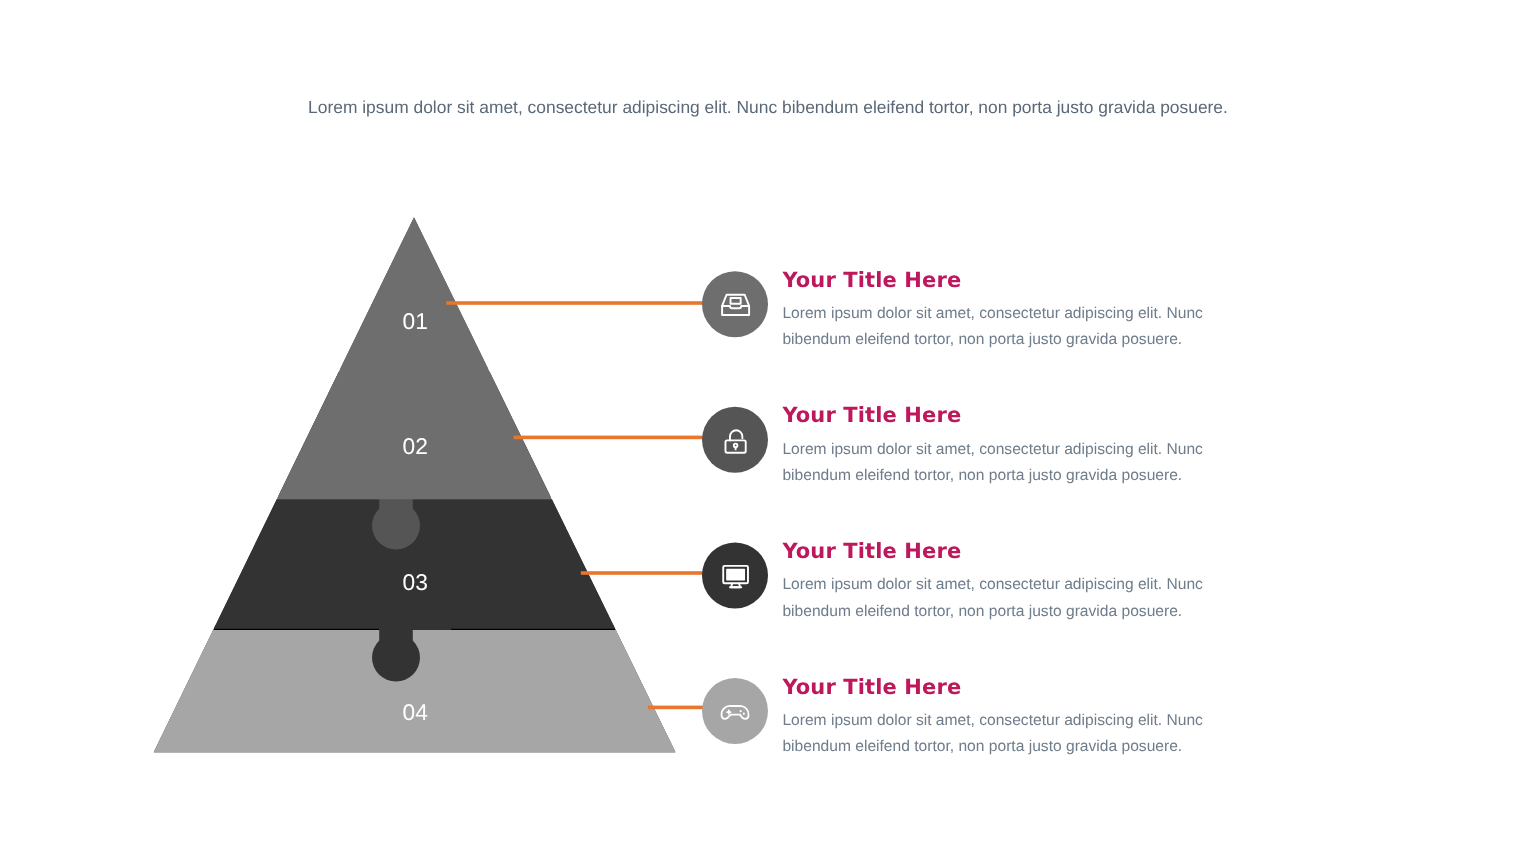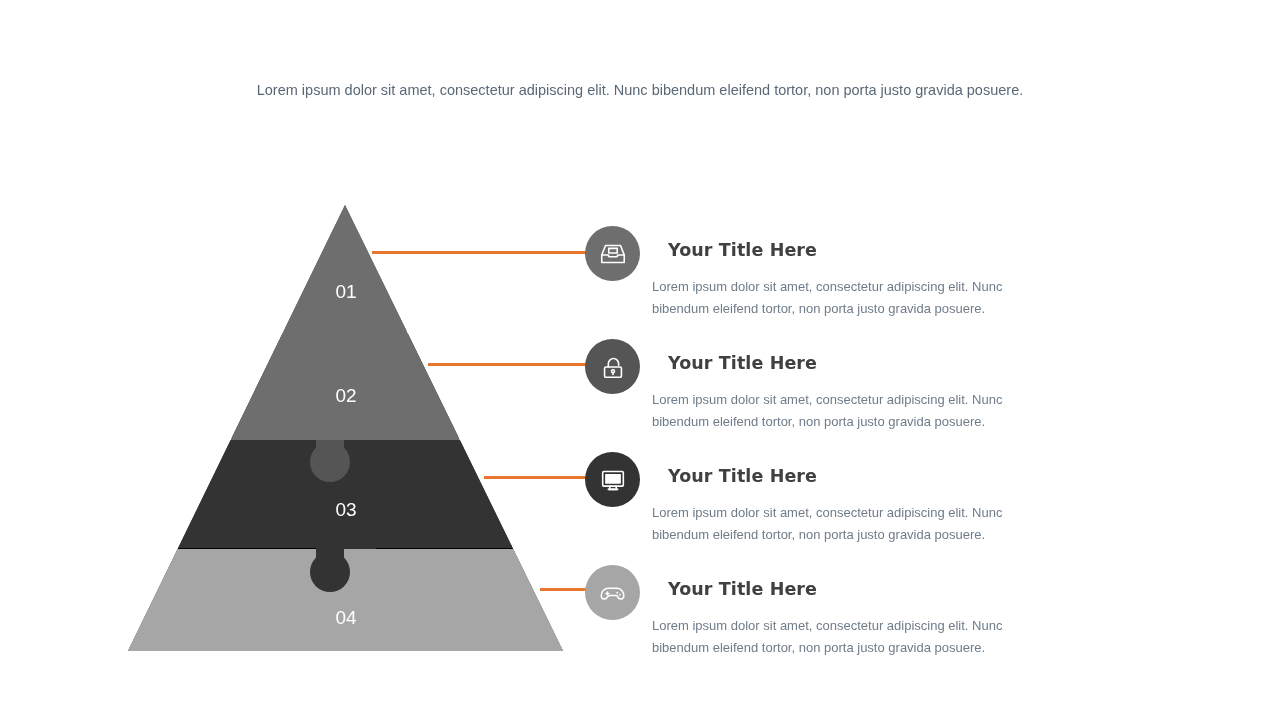--- a/index.html
+++ b/index.html
@@ -39,21 +39,21 @@
     font-size: 14.5px;
     font-weight: normal;
     color: #5a6877;
     line-height: 1.2;
   }
 
   
   .pyramid-wrap {
     position: absolute;
     left: 120px;
-    top: 200px;
+    top: 176px;
     width: 460px;
     height: 460px;
   }
   .pyramid-svg { display: block; width: 460px; height: 460px; }
   .pyramid-num {
     font-family: "Liberation Sans", sans-serif;
     font-size: 19px;
     fill: #ffffff;
     text-anchor: middle;
   }
@@ -81,25 +81,25 @@
     align-items: center;
     justify-content: center;
     margin-top: 2px;
   }
   .icon-circle svg { display: block; }
   .item-text {
     margin-left: 12px;
     padding-top: 0px;
   }
   .item-title {
-    margin: 16px;
+    margin: 0;
     font-family: "DejaVu Sans", sans-serif;
     font-size: 17.5px;
     font-weight: bold;
-    color: #404040;
+    color: #be185d;
     line-height: 1.15;
     letter-spacing: 0.1px;
   }
   .item-desc {
     margin: 6px 0 0 0;
     font-size: 13px;
     color: #6f7c8a;
     line-height: 1.72;
     width: 405px;
   }

